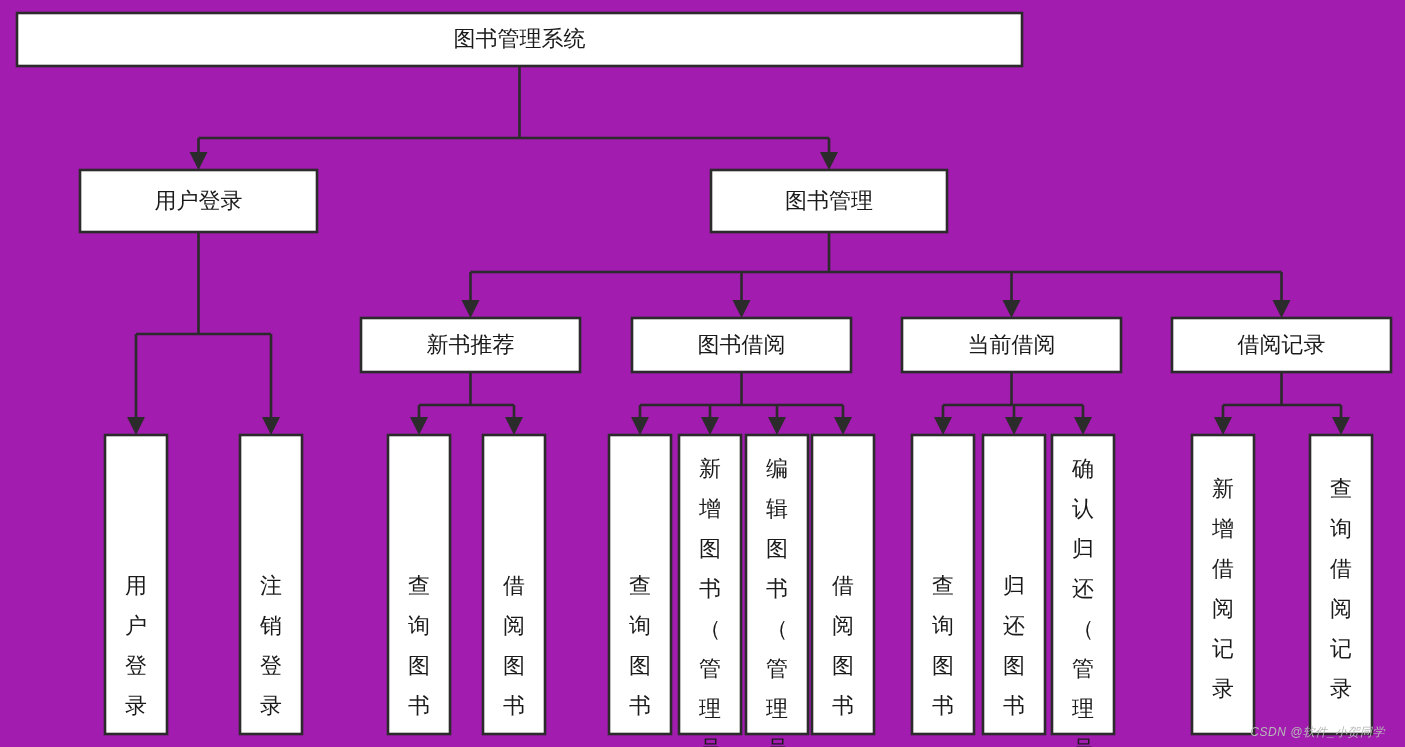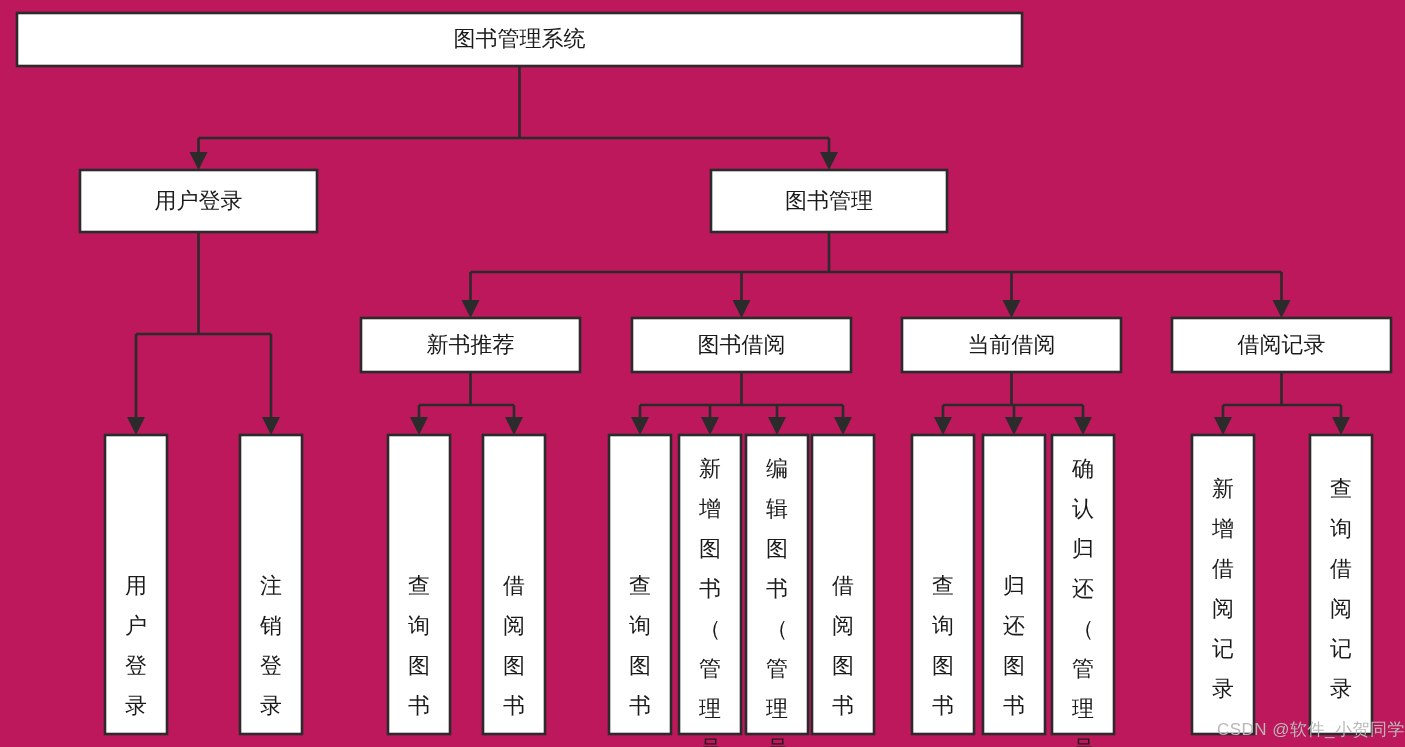--- a/index.html
+++ b/index.html
@@ -11,21 +11,21 @@
   body {
     width: 1405px;
     height: 747px;
     font-family: "Liberation Sans", "DejaVu Sans", sans-serif;
     overflow: hidden;
   }
   #diagram-root {
     position: relative;
     width: 1405px;
     height: 747px;
-    background: #be185d;
+    background: #a21caf;
   }
   svg#tree-svg {
     position: absolute;
     left: 0;
     top: 0;
     width: 1405px;
     height: 747px;
     display: block;
   }
   .node-box {
@@ -51,28 +51,29 @@
     stroke-width: 2.6;
     fill: none;
     stroke-linecap: butt;
   }
   .arrow-head {
     fill: #2b2b2b;
     stroke: none;
   }
   .watermark {
     position: absolute;
-    right: 0;
+    right: 20px;
     bottom: 6px;
     font-family: "Liberation Sans", "DejaVu Sans", sans-serif;
-    font-size: 17px;
+    font-size: 12px;
     color: #b8b8b8;
     white-space: nowrap;
     letter-spacing: 0.5px;
     user-select: none;
+    font-style: italic;
   }
 </style>
 </head>
 <body>
 
 <div id="diagram-root">
 
   <svg id="tree-svg" viewBox="0 0 1405 747">
     <g id="connector-layer">
         <line x1="519.5" y1="66" x2="519.5" y2="138" class="connector"></line>

